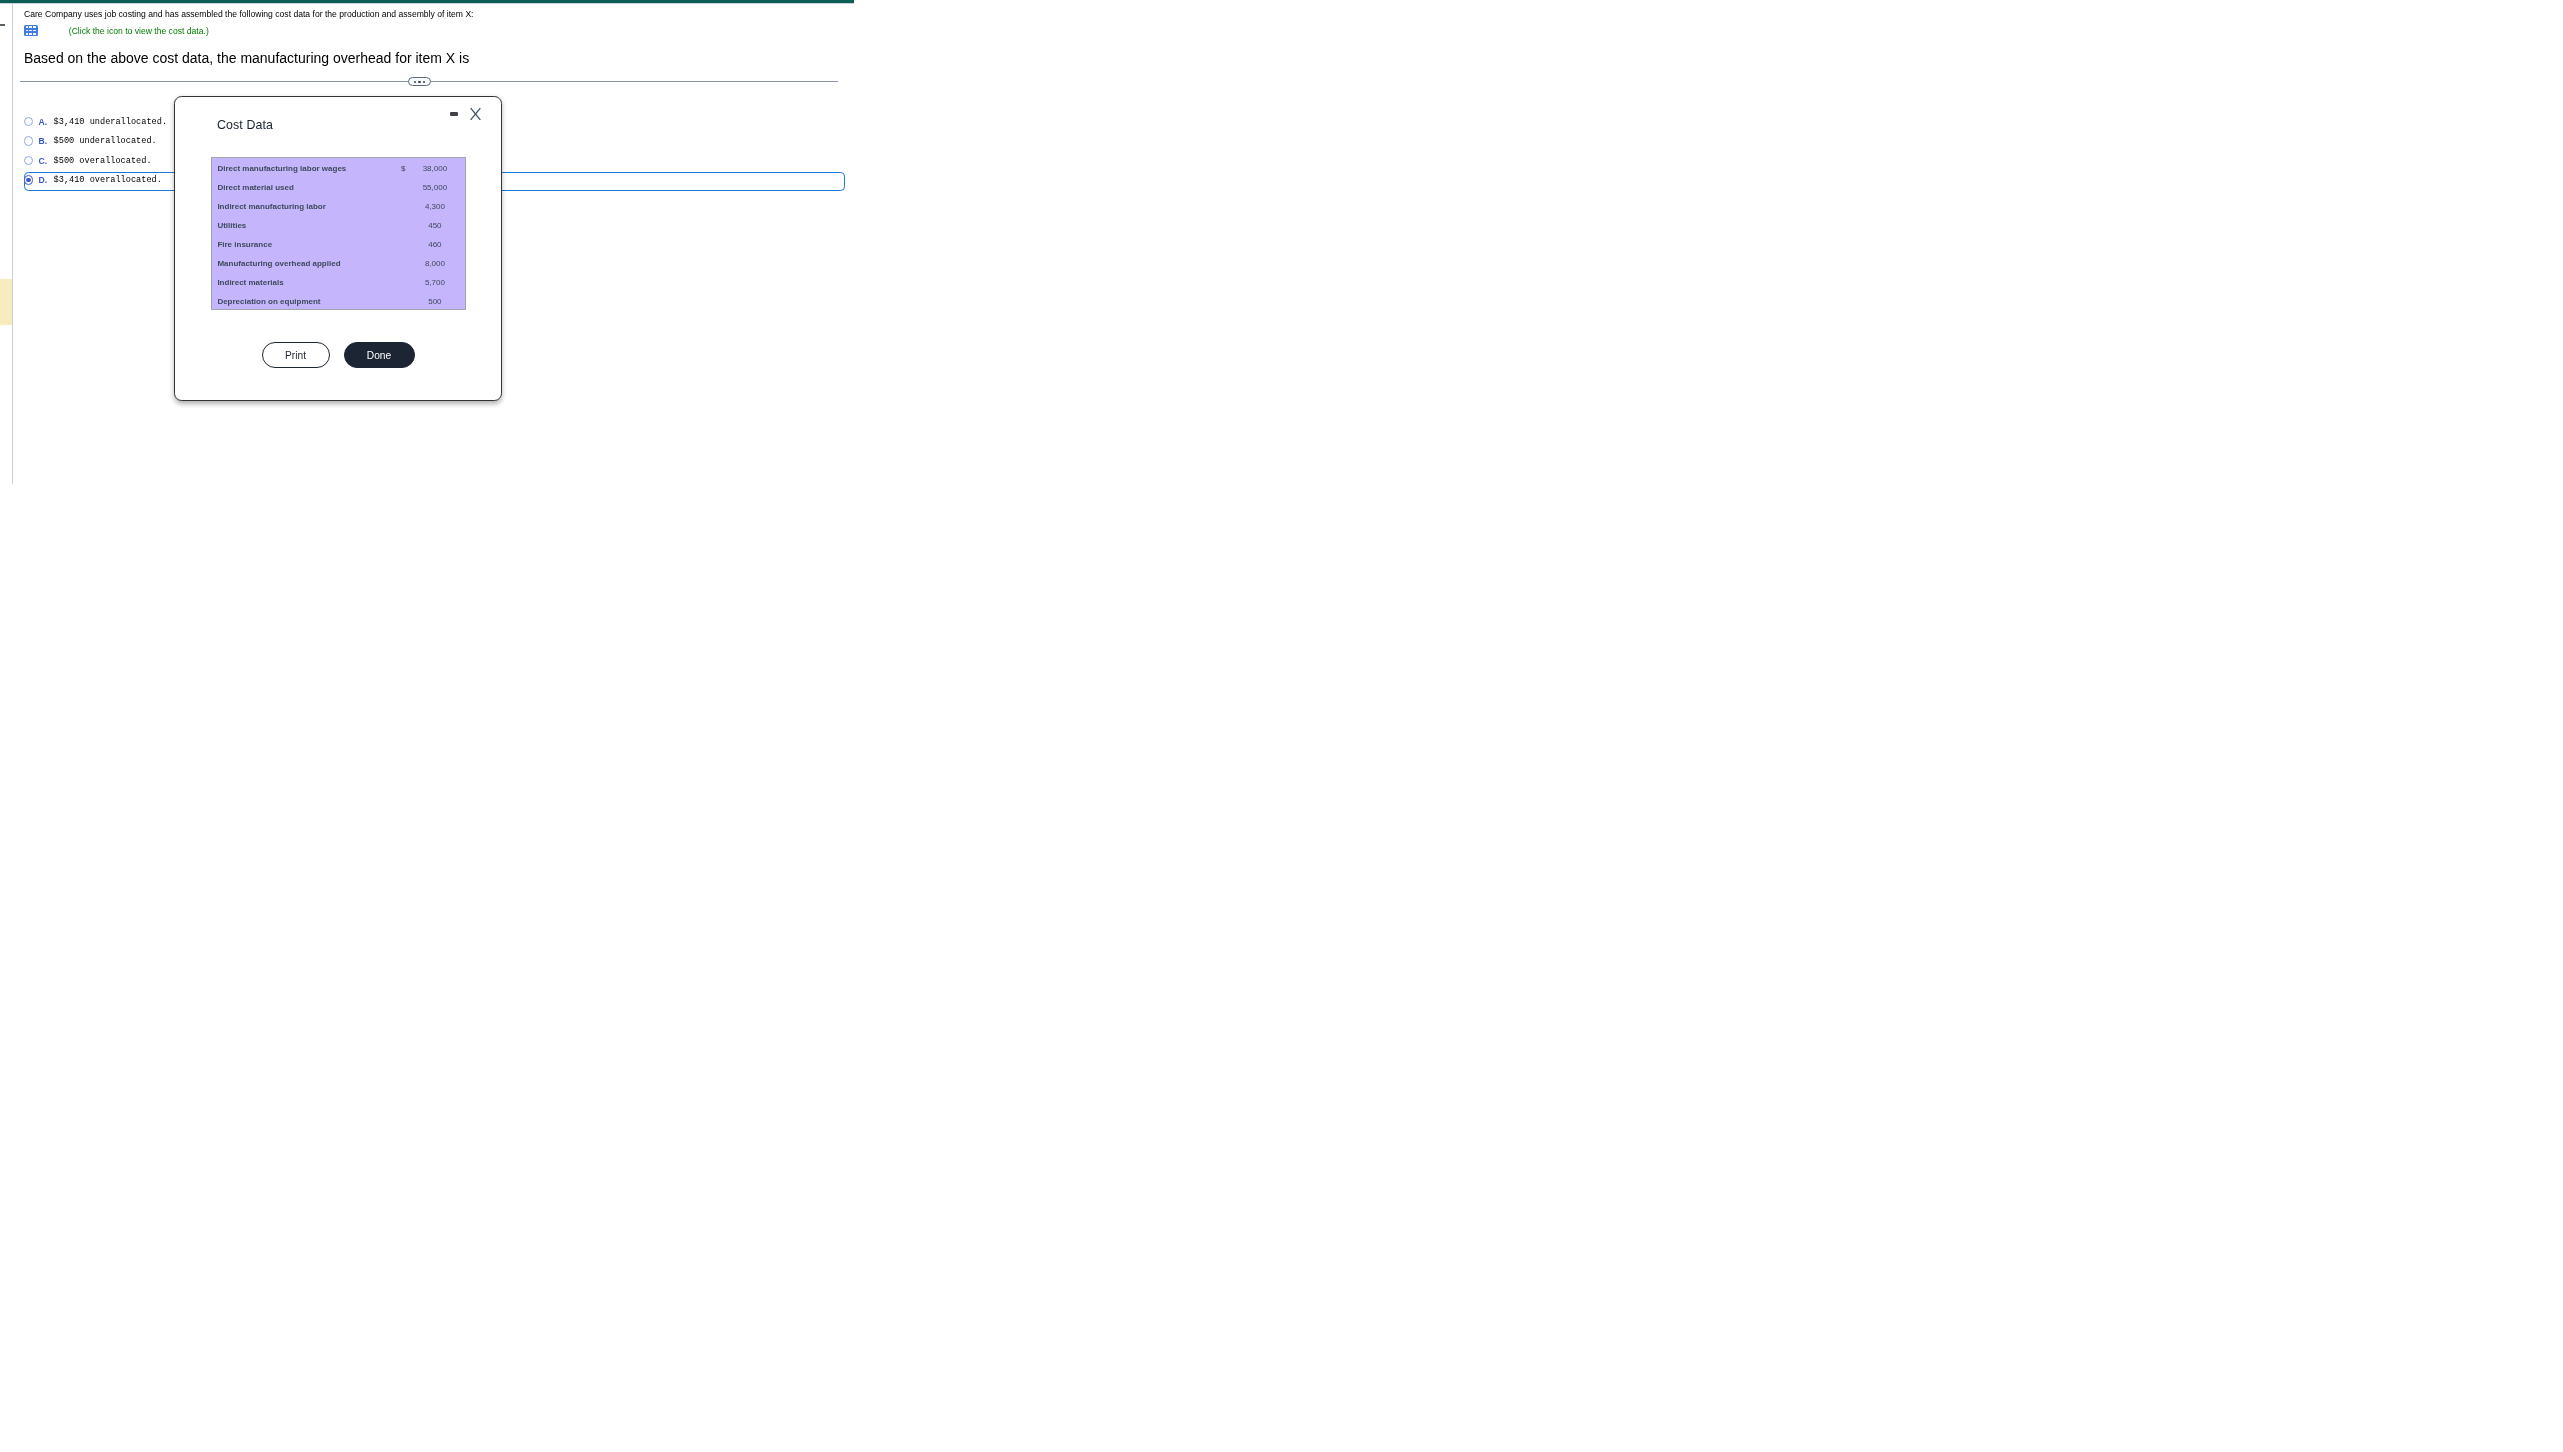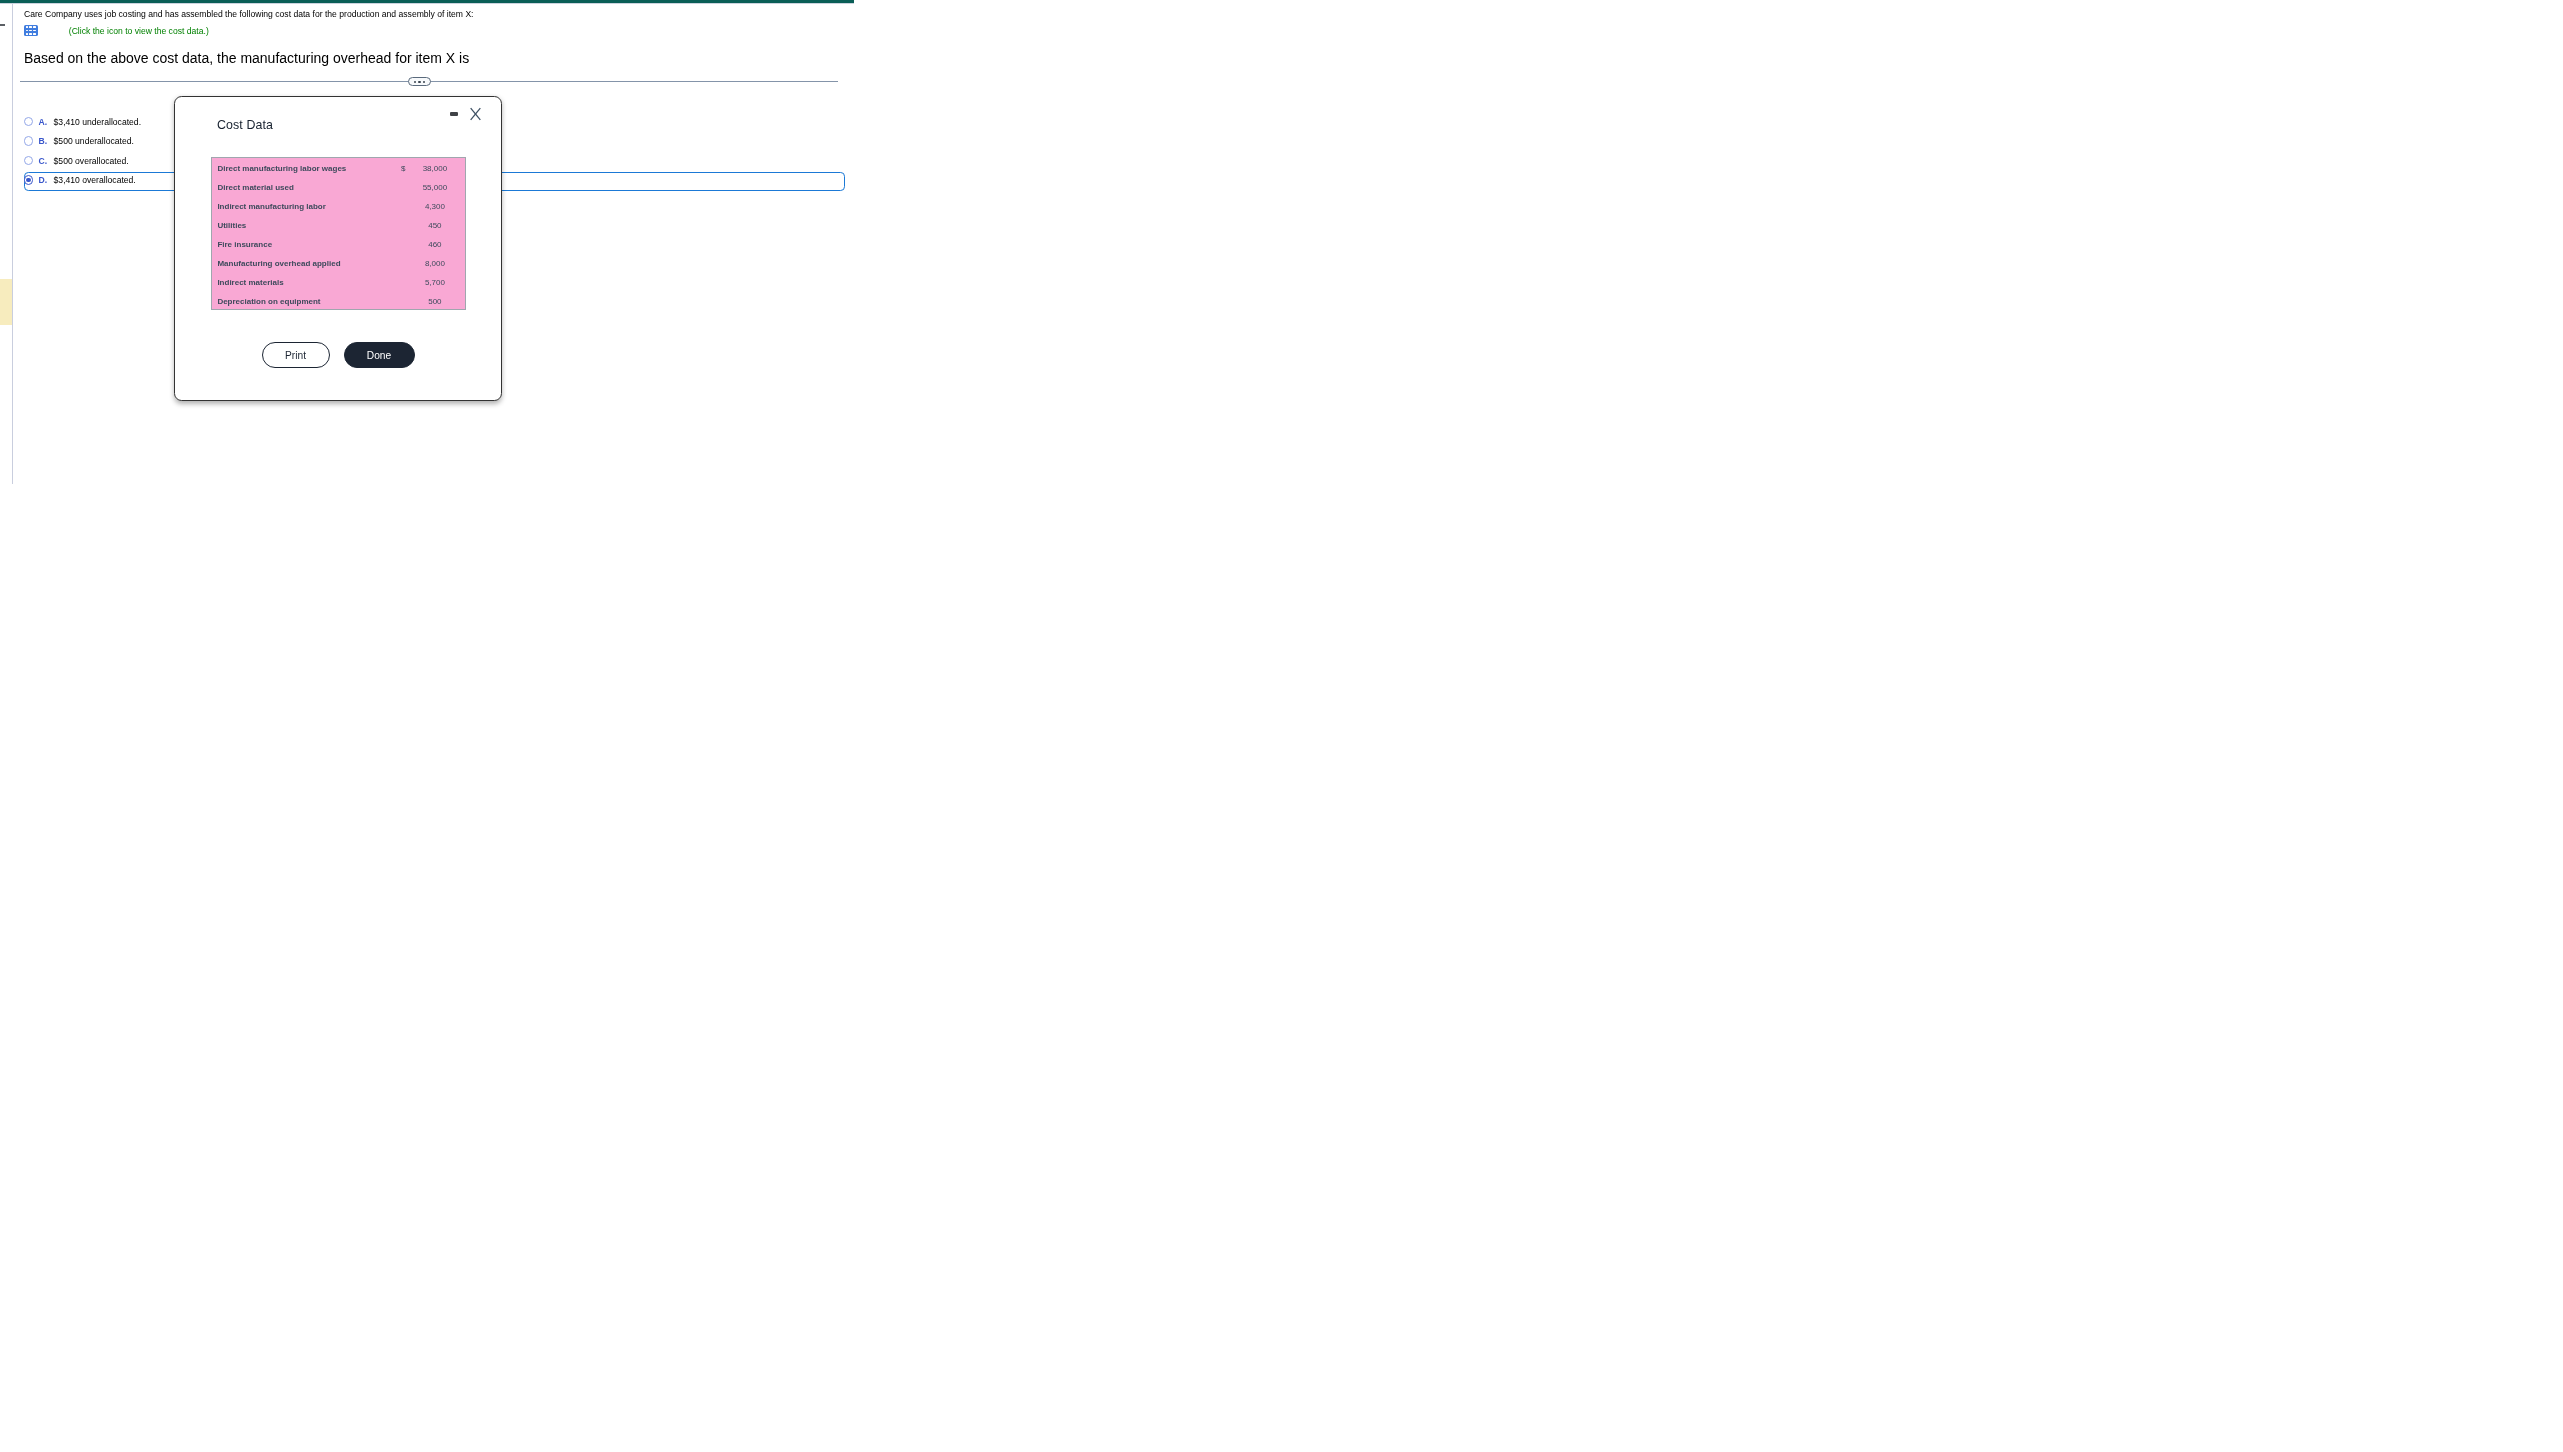--- a/index.html
+++ b/index.html
@@ -35,35 +35,35 @@
   .ellipsis-pill i{width:2.2px;height:2.2px;border-radius:50%;background:#39434f;}
 
   .options{position:absolute;left:24px;top:115px;z-index:2;}
   .opt-row{display:flex;align-items:center;height:13px;margin-bottom:6.5px;cursor:pointer;}
   .radio{width:9.2px;height:9.2px;border-radius:50%;border:1.1px solid var(--radiolight);
     background:#fff;margin-right:5.4px;flex:0 0 auto;position:relative;}
   .radio.sel{border-color:var(--optblue);}
   .radio.sel::after{content:"";position:absolute;left:1.1px;top:1.1px;width:4.9px;height:4.9px;
     border-radius:50%;background:var(--optblue);}
   .opt-letter{font-weight:bold;color:var(--optblue);font-size:8.6px;width:15px;flex:0 0 auto;}
-  .opt-text{font-size:8.6px;color:#000;}
+  .opt-text{font-size:8.6px;color:#000;font-family:Liberation Mono, monospace;}
 
   .hi-box{position:absolute;left:24px;top:172px;width:821px;height:19px;
     border:1.6px solid var(--hiblue);border-radius:4.3px;background:#fff;z-index:1;}
 
   .modal{position:absolute;left:174px;top:96px;width:328px;height:305px;background:#fff;
     border:1.1px solid #333;border-radius:7.6px;box-shadow:0 2.2px 5.4px rgba(0,0,0,.3);z-index:10;}
   .minimize-btn{position:absolute;right:43px;top:15px;width:8px;height:4.3px;
     background:#3f4246;border-radius:1.1px;cursor:pointer;}
   .close-btn{position:absolute;right:18px;top:8.6px;width:15px;height:15px;cursor:pointer;}
   .modal-title{position:absolute;left:42px;top:20.5px;font-size:12.4px;font-weight:500;
     color:var(--navy);letter-spacing:0.1px;}
 
   .cost-table{position:absolute;left:36px;top:60px;width:255px;height:153px;
-    border:0.8px solid var(--tableborder);background:#f9a8d4;padding:0.5px 0;}
+    border:0.8px solid var(--tableborder);background:#c4b5fd;padding:0.5px 0;}
   .t-row{display:flex;align-items:center;height:19px;padding:0 7px 0 5.4px;}
   .t-label{flex:1;font-weight:bold;font-size:8px;color:var(--tabletext);}
   .amount{width:57px;display:flex;}
   .cur{width:10.8px;text-align:left;font-size:8px;color:var(--tabletext);}
   .val{flex:1;text-align:center;font-size:8px;color:var(--tabletext);}
 
   .btn-row{position:absolute;left:0;top:245px;width:100%;display:flex;
     justify-content:center;gap:14px;}
   .btn{height:26px;border-radius:14px;display:flex;align-items:center;justify-content:center;
     font-size:10.2px;cursor:pointer;}

